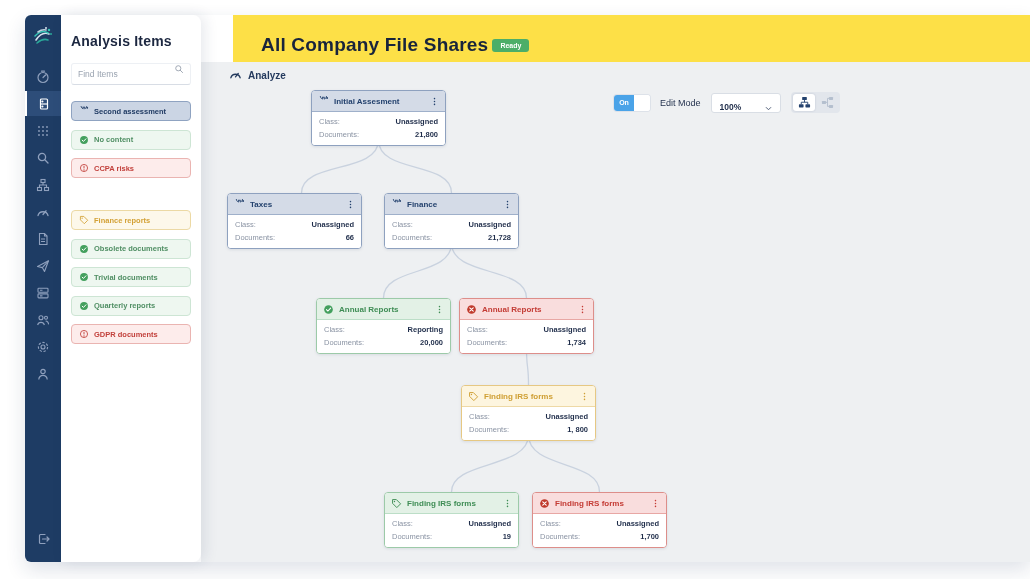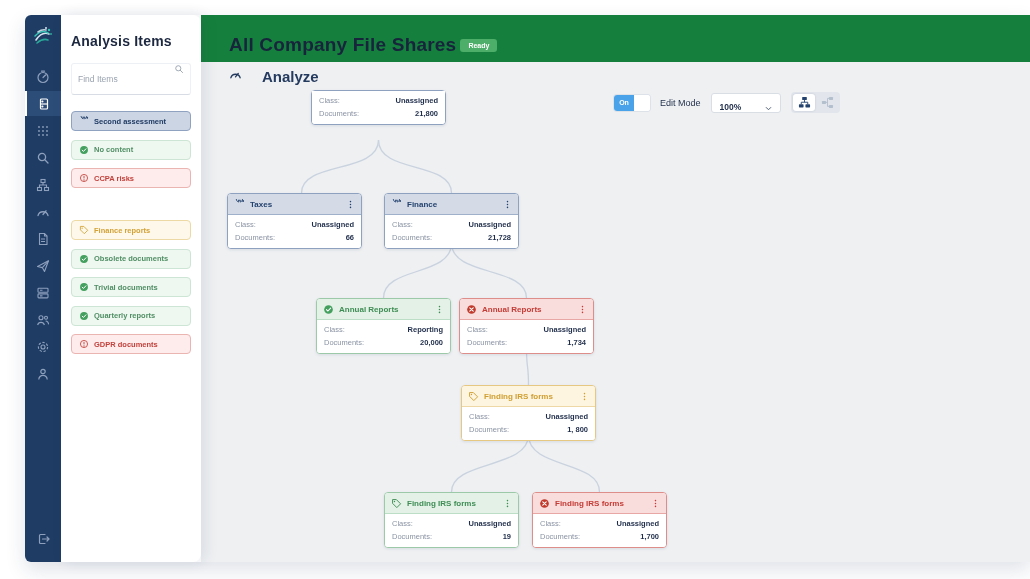--- a/index.html
+++ b/index.html
@@ -14,41 +14,41 @@
   .rail-btn { width:36px; height:25px; display:flex; align-items:center; justify-content:center; margin:1px 0; cursor:pointer; }
   .rail-btn svg { width:14px; height:14px; }
   .rail-btn.selected { background:#2d4d79; color:#fff; border-left:2px solid #fff; }
   .rail-spacer { flex:1; }
 
   
   .sidebar { width:140px; background:#fff; border-radius:0 8px 8px 0; box-shadow:4px 0 14px rgba(30,50,90,.10);
              padding:18px 10px 10px 10px; z-index:5; flex-shrink:0; }
   .sb-title { font-size:14px; font-weight:bold; color:#1c2740; margin-bottom:14px; letter-spacing:.2px; }
   .sb-search { display:flex; border:1px solid #edf0f4; border-bottom:1px solid #d8dde5;
-               border-radius:3px; height:32px; padding:0 6px; margin-bottom:16px; color:#9aa3b0; }
+               border-radius:3px; height:22px; padding:0 6px; margin-bottom:16px; color:#9aa3b0; }
   .sb-search input { border:0; outline:0; width:100%; font-size:8.5px; color:#53607a; font-family:inherit; background:transparent; }
   .sb-search input::placeholder { color:#9aa3b0; }
   .sb-search svg { width:10px; height:10px; flex-shrink:0; }
   .sitem { display:flex; align-items:center; gap:5px; height:20px; padding:0 7px; border-radius:4px;
            border:1px solid; margin-bottom:8.5px; font-size:7.5px; font-weight:bold; cursor:pointer; }
   .sitem svg { width:10px; height:10px; flex-shrink:0; }
   .sitem.t-blue   { background:#cbd5e4; border-color:#8fa3c1; color:#1f3a63; }
   .sitem.t-green  { background:#eef7f0; border-color:#cde5d4; color:#4f8e63; }
   .sitem.t-red    { background:#fdeceb; border-color:#eab4b1; color:#c2413c; }
   .sitem.t-yellow { background:#fdf8ea; border-color:#ecd9a4; color:#d3a136;margin-top:32px; }
 
   
   .main { flex:1; display:flex; flex-direction:column; min-width:0; }
-  .main-header { height:47px; background:#15803d; display:flex; align-items:center; padding:13px 0 0 28px; gap:4px; }
+  .main-header { height:47px; background:#fde047; display:flex; align-items:center; padding:13px 0 0 28px; gap:4px;margin-left:32px; }
   .page-title { font-size:19px; font-weight:bold; color:#18243c; letter-spacing:.2px; }
   .badge { background:#4cae68; color:#fff; font-size:7px; font-weight:bold; padding:3px 8px; border-radius:3px; }
 
   .canvas { flex:1; background:#eef0f2; position:relative; overflow:hidden; }
-  .analyze { position:absolute; top:6px; left:28px; display:flex; align-items:flex-start; gap:20px;
-             font-size:15px; font-weight:bold; color:#243a5e; }
+  .analyze { position:absolute; top:6px; left:28px; display:flex; align-items:flex-end; gap:6px;
+             font-size:10px; font-weight:bold; color:#243a5e; }
   .analyze svg { width:13px; height:13px; }
 
   .controls { position:absolute; top:30px; left:413px; display:flex; align-items:center; gap:10px; }
   .toggle { width:36px; height:16px; display:flex; border-radius:3px; overflow:hidden;
             box-shadow:0 0 0 1px #dde2e9; background:#fff; cursor:pointer; }
   .toggle-on { width:20px; background:#4aa3e8; color:#fff; font-size:7px; font-weight:bold;
                display:flex; align-items:center; justify-content:center; }
   .toggle-thumb { flex:1; background:#fff; }
   .editmode { font-size:9px; font-weight:normal; color:#1f2d4a; }
   .zoom-dd { background:#fff; border:1px solid #d9dee5; border-radius:3px; height:20px; padding:0 8px;
@@ -316,65 +316,79 @@
           <path d="M177.5,78 C177.5,112 250.5,99 250.5,131"></path>
           <path d="M250.5,181 C250.5,215 182.5,204 182.5,236"></path>
           <path d="M250.5,181 C250.5,215 325.5,204 325.5,236"></path>
           <path d="M325.5,286 C325.5,308 327.5,301 327.5,323"></path>
           <path d="M327.5,373 C327.5,407 250.5,398 250.5,430"></path>
           <path d="M327.5,373 C327.5,407 398.5,398 398.5,430"></path>
         </g>
       </svg>
 
       <div class="node c-blue" style="left:110px;top:28px">
-        <div class="node-body">
-          <div class="nrow">
-              <span class="nlabel">Class:</span>
-              <span class="nvalue">Unassigned</span>
-            </div>
-          <div class="nrow">
-              <span class="nlabel">Documents:</span>
-              <span class="nvalue">21,800</span>
-            </div>
-        </div>
-      </div>
-
-      <div class="node c-blue" style="left:26px;top:131px">
         <div class="node-head">
           <svg viewBox="0 0 14 14">
               <path d="M5 1.6 h3.4 M5.9 1.6 v2.3 a4 4 0 1 1 2 0 V1.6" fill="none" stroke="currentColor" stroke-width="1.1"></path>
               <circle cx="11.6" cy="2.6" r="1.2" fill="currentColor"></circle>
             </svg>
-          <span class="ntitle">Taxes</span>
-          <span class="kebab">
-              <svg viewBox="0 0 14 14" fill="currentColor">
-                <circle cx="7" cy="2.5" r="1.2"></circle>
-                <circle cx="7" cy="7" r="1.2"></circle>
-                <circle cx="7" cy="11.5" r="1.2"></circle>
-              </svg>
-            </span>
-        </div>
-        <div class="node-body">
-          <div class="nrow">
-              <span class="nlabel">Class:</span>
-              <span class="nvalue">Unassigned</span>
-            </div>
-          <div class="nrow">
-              <span class="nlabel">Documents:</span>
-              <span class="nvalue">66</span>
-            </div>
-        </div>
-      </div>
-
-      <div class="node c-blue" style="left:183px;top:131px">
+          <span class="ntitle">Initial Assesment</span>
+          <span class="kebab">
+              <svg viewBox="0 0 14 14" fill="currentColor">
+                <circle cx="7" cy="2.5" r="1.2"></circle>
+                <circle cx="7" cy="7" r="1.2"></circle>
+                <circle cx="7" cy="11.5" r="1.2"></circle>
+              </svg>
+            </span>
+        </div>
+        <div class="node-body">
+          <div class="nrow">
+              <span class="nlabel">Class:</span>
+              <span class="nvalue">Unassigned</span>
+            </div>
+          <div class="nrow">
+              <span class="nlabel">Documents:</span>
+              <span class="nvalue">21,800</span>
+            </div>
+        </div>
+      </div>
+
+      <div class="node c-blue" style="left:26px;top:131px">
         <div class="node-head">
           <svg viewBox="0 0 14 14">
               <path d="M5 1.6 h3.4 M5.9 1.6 v2.3 a4 4 0 1 1 2 0 V1.6" fill="none" stroke="currentColor" stroke-width="1.1"></path>
               <circle cx="11.6" cy="2.6" r="1.2" fill="currentColor"></circle>
             </svg>
+          <span class="ntitle">Taxes</span>
+          <span class="kebab">
+              <svg viewBox="0 0 14 14" fill="currentColor">
+                <circle cx="7" cy="2.5" r="1.2"></circle>
+                <circle cx="7" cy="7" r="1.2"></circle>
+                <circle cx="7" cy="11.5" r="1.2"></circle>
+              </svg>
+            </span>
+        </div>
+        <div class="node-body">
+          <div class="nrow">
+              <span class="nlabel">Class:</span>
+              <span class="nvalue">Unassigned</span>
+            </div>
+          <div class="nrow">
+              <span class="nlabel">Documents:</span>
+              <span class="nvalue">66</span>
+            </div>
+        </div>
+      </div>
+
+      <div class="node c-blue" style="left:183px;top:131px">
+        <div class="node-head">
+          <svg viewBox="0 0 14 14">
+              <path d="M5 1.6 h3.4 M5.9 1.6 v2.3 a4 4 0 1 1 2 0 V1.6" fill="none" stroke="currentColor" stroke-width="1.1"></path>
+              <circle cx="11.6" cy="2.6" r="1.2" fill="currentColor"></circle>
+            </svg>
           <span class="ntitle">Finance</span>
           <span class="kebab">
               <svg viewBox="0 0 14 14" fill="currentColor">
                 <circle cx="7" cy="2.5" r="1.2"></circle>
                 <circle cx="7" cy="7" r="1.2"></circle>
                 <circle cx="7" cy="11.5" r="1.2"></circle>
               </svg>
             </span>
         </div>
         <div class="node-body">

